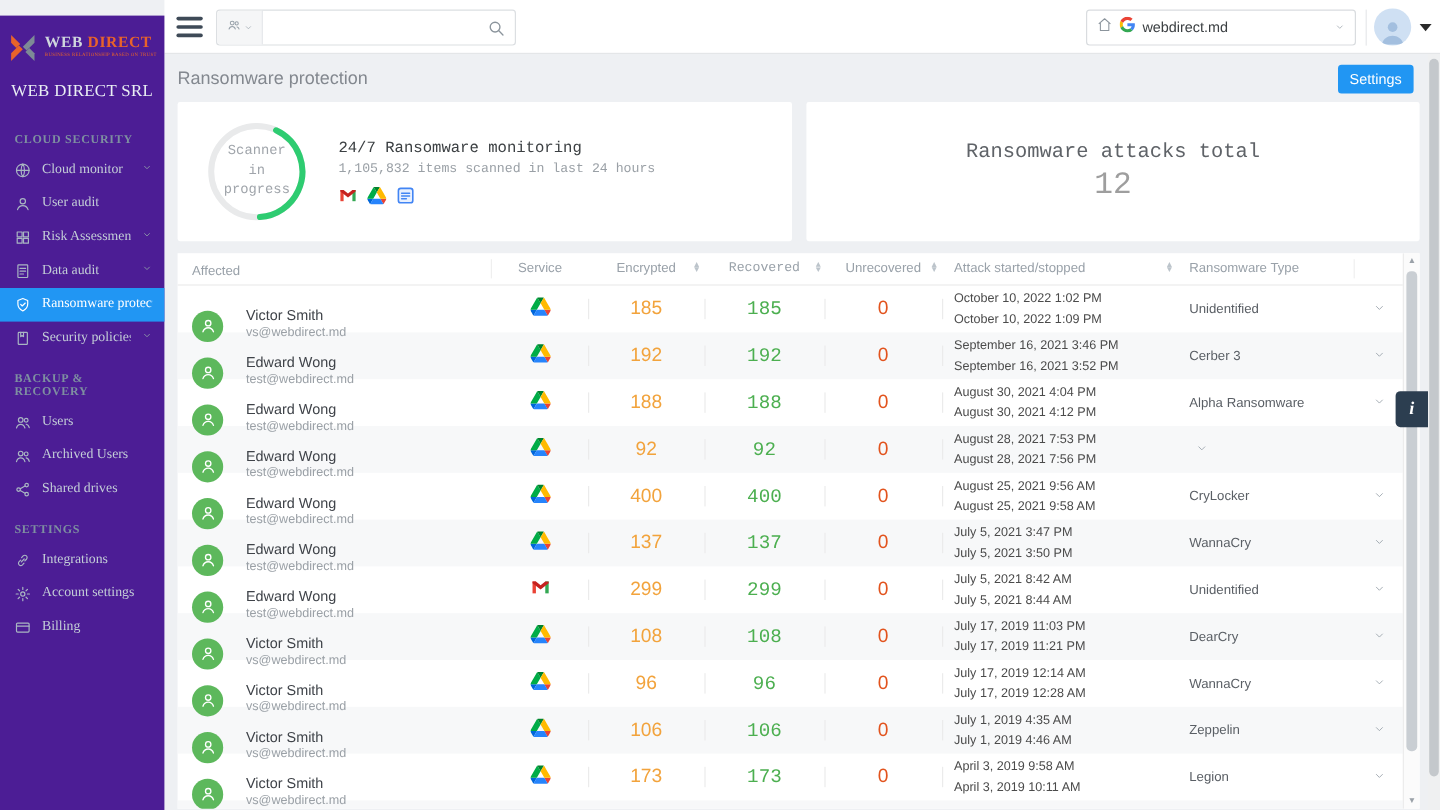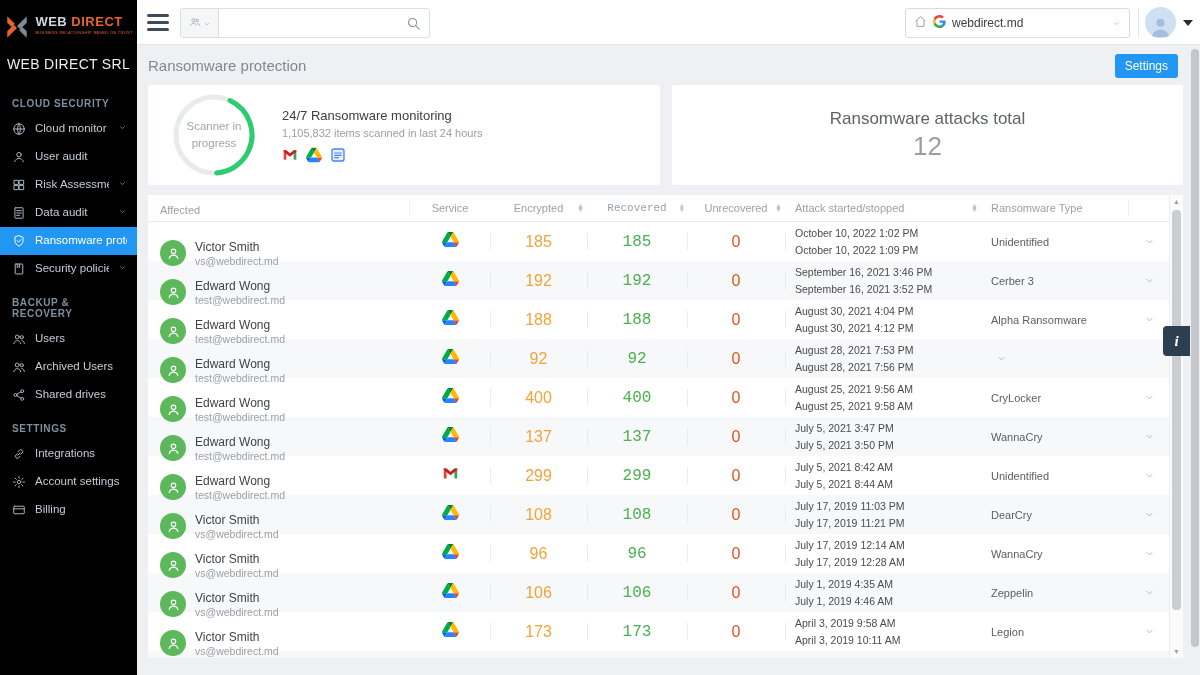--- a/index.html
+++ b/index.html
@@ -1,20 +1,20 @@
 <!DOCTYPE html>
 <html><head>
 <meta charset="utf-8">
 <style>
   * { margin:0; padding:0; box-sizing:border-box; }
   html,body { width:1200px; height:675px; overflow:hidden; }
   body { font-family:"Liberation Sans", sans-serif; background:#eef0f3; position:relative; }
 
   
-  .sidebar { position:absolute; left:0; top:0; bottom:0; width:137px; background:#000000; color:#c3cdd7; z-index:5; }
+  .sidebar { position:absolute; left:0; top:13px; bottom:0; width:137px; background:#4c1d95; color:#c3cdd7; z-index:5;font-family:Liberation Serif, serif; }
   .logo-box { padding:14px 10px 6px; display:flex; align-items:flex-start; justify-content:center; gap:5px; }
   .logo-mark { width:26px; height:26px; flex:0 0 auto; }
   .logo-texts { display:flex; flex-direction:column; }
   .logo-line { font-size:13px; font-weight:bold; letter-spacing:.5px; line-height:15px; }
   .logo-web { color:#cfd6dd; }
   .logo-direct { color:#e8632a; }
   .logo-tagline { font-size:4px; color:#e8632a; letter-spacing:.3px; margin-top:1px; white-space:nowrap; }
   .company { text-align:center; color:#e9eef3; font-size:14px; letter-spacing:.3px; padding:10px 4px 12px; }
   .nav-section-title { font-size:10px; font-weight:bold; letter-spacing:.6px; color:#7e8fa1; padding:14px 12px 6px; }
   .nav-item { display:flex; align-items:flex-start; gap:9px; padding:7px 10px 7px 12px; font-size:11.5px; color:#c3cdd7; cursor:pointer; position:relative; }
@@ -47,21 +47,21 @@
   .avatar { width:31px; height:31px; border-radius:50%; background:#cfe0f3; display:flex; align-items:flex-end; justify-content:center; overflow:hidden; }
   .avatar svg { width:23px; height:23px; fill:#a3bfdf; }
   .avatar-caret { width:0; height:0; border-left:5px solid transparent; border-right:5px solid transparent; border-top:6px solid #2a2a2a; }
 
   
   .content { position:absolute; left:137px; top:45px; right:0; bottom:0; padding:0 17px 0 11px; }
   .page-head { height:40px; position:relative; display:flex; align-items:center; }
   .page-title { font-size:15px; color:#83888f; }
   .settings-btn { position:absolute; right:5px; top:9px; height:24px; padding:0 10px; background:#2196f3; color:#fff; font-size:12px; border:none; border-radius:3px; cursor:pointer; }
 
-  .cards { display:flex; gap:12px; height:100px; }
+  .cards { display:flex; gap:12px; height:116px;font-family:Liberation Mono, monospace; }
   .card { background:#fff; border-radius:2px; }
   .card-scanner { width:512px; display:flex; align-items:center; padding-left:24px; gap:26px; }
   .ring-wrap { position:relative; width:84px; height:84px; flex:0 0 auto; }
   .ring-wrap svg { width:84px; height:84px; }
   .ring-status { position:absolute; inset:0; display:flex; align-items:center; justify-content:center; text-align:center; font-size:11.5px; color:#a0a5ab; padding:0 14px; line-height:1.45; }
   .scan-info .scan-heading { font-size:13px; color:#3c4043; margin-bottom:4px; }
   .scan-info .scan-sub { font-size:11px; color:#9aa0a6; margin-bottom:8px; }
   .scan-services { display:flex; gap:8px; }
   .scan-services .svc { width:16px; height:16px; }
   .scan-services svg { width:16px; height:16px; }
@@ -82,21 +82,21 @@
   .col-encrypted{ width:97px; justify-content:center; display:flex; }
   .col-recovered{ width:100px; justify-content:center; display:flex;font-family:Liberation Mono, monospace; }
   .col-unrecovered{ width:98px; justify-content:center; display:flex; }
   .col-attack   { width:196px; padding-left:10px; }
   .col-type     { width:148px; padding-left:10px; }
   .col-expand   { width:40px; justify-content:center; display:flex; }
   .th.col-affected { border-right:1px solid #efefef; height:16px;align-items:flex-end; }
   .th.col-type { border-right:1px solid #efefef; height:16px; }
   .cell { position:relative; height:100%; display:flex; align-items:center; }
   .cell.sep::before { content:""; position:absolute; left:0; top:11px; bottom:11px; width:1px; background:#ebebeb; }
-  .aff { display:flex; align-items:flex-start; gap:9px;margin-top:26px; }
+  .aff { display:flex; align-items:flex-end; gap:19px;margin-top:26px; }
   .row-avatar { width:26px; height:26px; border-radius:50%; background:#5db85c; display:flex; align-items:center; justify-content:center; flex:0 0 auto; }
   .row-avatar svg { width:15px; height:15px; stroke:#ffffff; fill:none; stroke-width:1.8; stroke-linecap:round; }
   .aff-name { font-size:12px; color:#3f4349; line-height:1.25; }
   .aff-email { font-size:10.5px; color:#9aa0a6; line-height:1.25; }
   .svc-icon svg { width:17px; height:17px; }
   .num { font-size:16px; }
   .num-enc { color:#f2a33c; }
   .num-rec { color:#4caf50; }
   .num-unr { color:#e2531d; }
   .dates { font-size:10.5px; color:#4b4b4b; line-height:1.55; }

